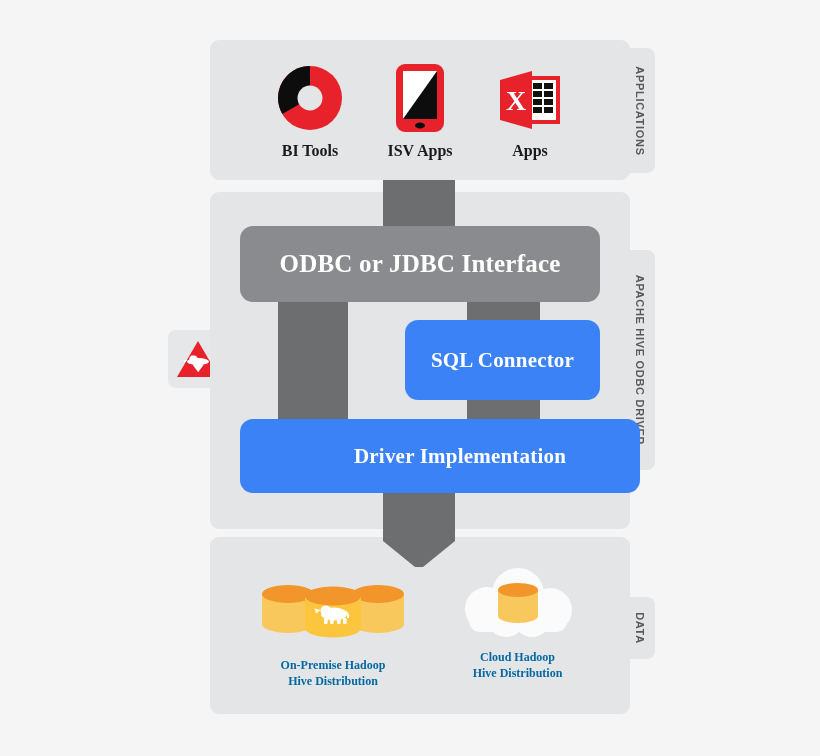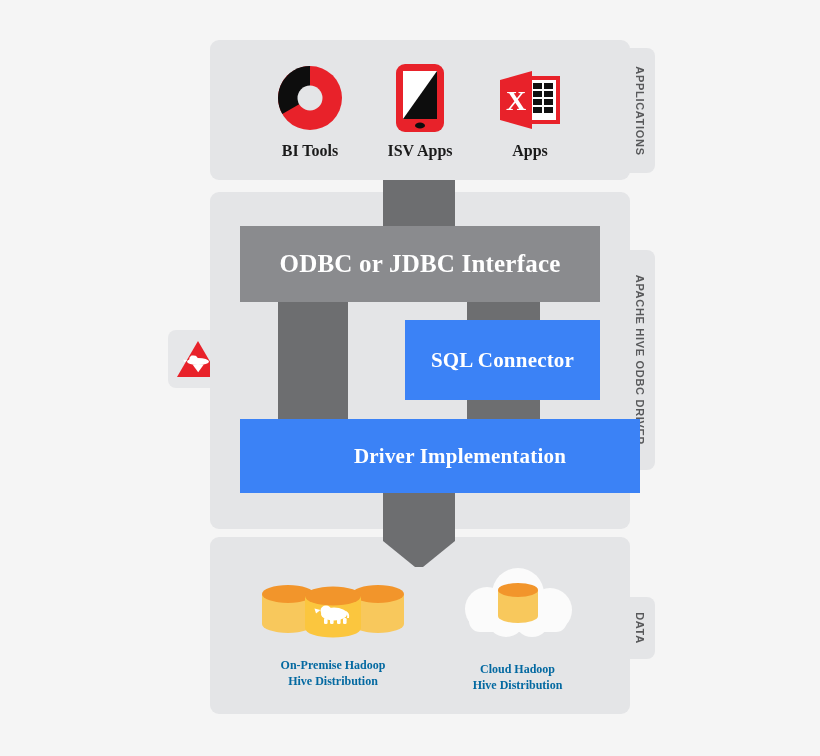--- a/index.html
+++ b/index.html
@@ -50,21 +50,21 @@
 
   
   .pipe {
     position: absolute;
     background: #6d6e70;
   }
 
   
   .bar {
     position: absolute;
-    border-radius: 0;
+    border-radius: 13px;
     display: flex;
     align-items: center;
     justify-content: center;
     color: #ffffff;
     font-weight: bold;
     letter-spacing: 0.2px;
   }
   .bar-gray { background: #8a8b8e; font-size: 25px; }
   .bar-red  { background: #3b82f6; font-size: 21px; }
 
@@ -260,17 +260,17 @@
         <circle cx="33" cy="43" r="22"></circle>
         <circle cx="96" cy="44" r="22"></circle>
         <circle cx="52" cy="52" r="19"></circle>
         <circle cx="78" cy="53" r="18"></circle>
         <rect x="15" y="44" width="98" height="22" rx="11"></rect>
       </g>
 
       <path d="M44 24 L44 50 A20 7 0 0 0 84 50 L84 24 Z" fill="#f8c85c"></path>
       <ellipse cx="64" cy="24" rx="20" ry="7" fill="#f2952b"></ellipse>
     </svg>
-    <div class="data-label" style="margin-top:12px;">Cloud Hadoop</div>
+    <div class="data-label" style="">Cloud Hadoop</div>
     <div class="data-label">Hive Distribution</div>
   </div>
 
 </div>
 
 </body></html>

